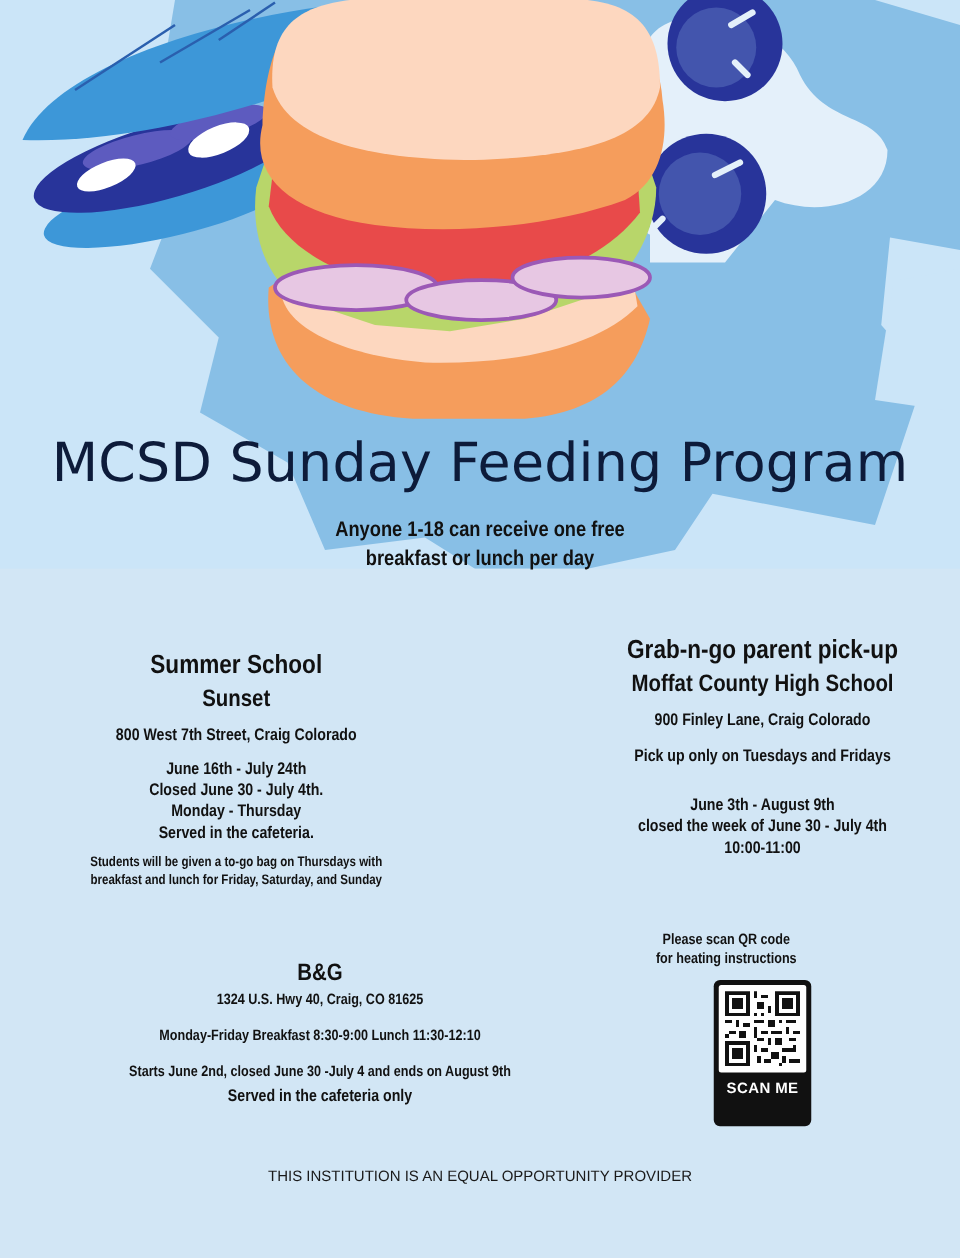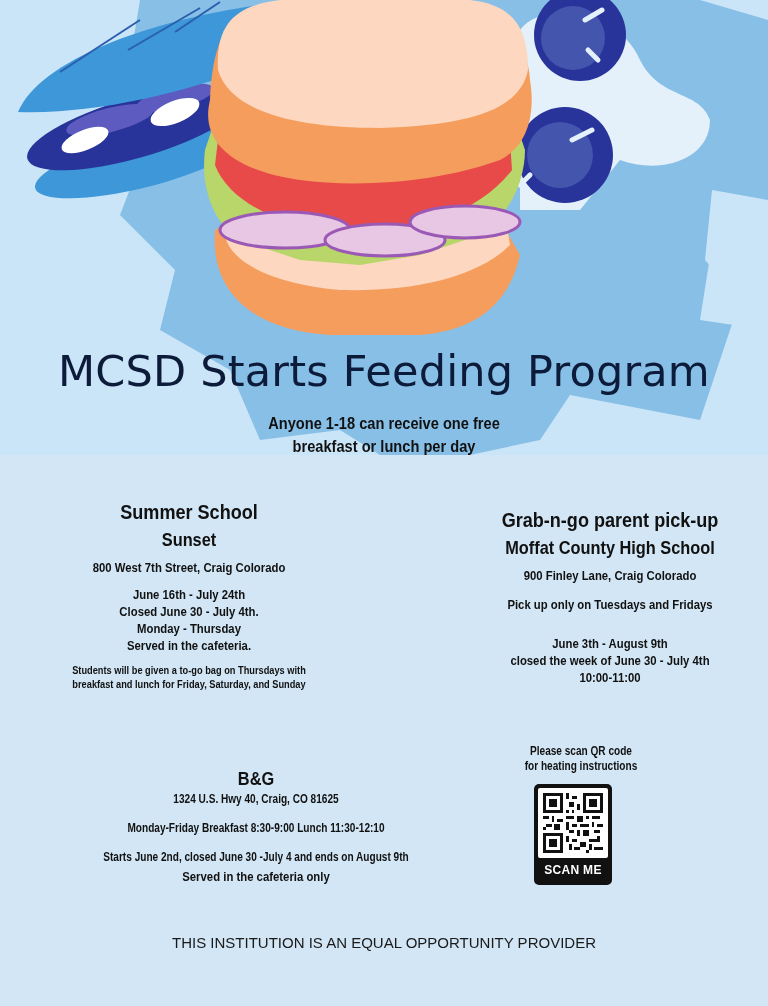--- a/index.html
+++ b/index.html
@@ -30,43 +30,43 @@
       transform: scaleX(0.86);
       color: #111;
     }
     .cond {
       font-family: "Liberation Sans", sans-serif;
       font-weight: bold; color: #111;
       text-align: center; display: block;
       transform-origin: center;
     }
     .col { position: absolute; text-align: center; }
-    .left-col { left: 30px; width: 318px; top: 500px; }
+    .left-col { left: 30px; width: 318px; top: 520px; }
     .right-col { left: 470px; width: 280px; top: 508px; }
     .h1 { font-size: 21px; transform: scaleX(0.86); }
     .h2 { font-size: 19px; transform: scaleX(0.86); }
     .t13 { font-size: 13.5px; transform: scaleX(0.84); line-height: 17px; }
     .t12 { font-size: 12px; transform: scaleX(0.84); line-height: 15px; }
     .t11 { font-size: 11px; transform: scaleX(0.84); line-height: 14px; }
 
     .qr-box {
-      position: absolute; left: 534px; top: 784px; width: 78px; height: 101px;
+      position: absolute; left: 571px; top: 784px; width: 78px; height: 117px;
       background: #111; border-radius: 5px; padding: 4px;
     }
     .qr-inner {
       width: 70px; height: 70px; background: #fff; border-radius: 2px;
       display: flex; align-items: center; justify-content: center;
     }
     .scan-me {
       color: #fff; font-size: 12px; font-weight: bold; text-align: center;
       margin-top: 5px; letter-spacing: 0.3px;
     }
     .footer {
       position: absolute; left: 0; top: 934px; width: 768px;
-      text-align: center; font-size: 15px; color: #1a1a1a;
+      text-align: center; font-size: 12px; color: #1a1a1a;
       font-family: "Liberation Sans", sans-serif;
     }
   </style>
 </head>
 <body>
 
 <div class="top-bg"></div>
 
 <svg class="illustration" viewBox="0 0 768 455" xmlns="http://www.w3.org/2000/svg">
 
@@ -106,21 +106,21 @@
     <path d="M205,150 C200,190 215,225 240,240 L300,260 L360,265 L420,255 L480,235 C510,215 525,180 525,150 L515,120 L215,120 Z" fill="#b8d66a"></path>
     <path d="M215,165 C230,205 290,230 345,232 C420,232 480,212 512,170 L510,140 L218,140 Z" fill="#e84a4a"></path>
     <ellipse cx="285" cy="230" rx="65" ry="18" fill="#e7c7e3" stroke="#9b59b6" stroke-width="3"></ellipse>
     <ellipse cx="385" cy="240" rx="60" ry="16" fill="#e7c7e3" stroke="#9b59b6" stroke-width="3"></ellipse>
     <ellipse cx="465" cy="222" rx="55" ry="16" fill="#e7c7e3" stroke="#9b59b6" stroke-width="3"></ellipse>
     <path d="M210,100 C200,140 230,170 300,180 C360,188 440,182 500,160 C530,145 535,110 530,80 C528,40 500,10 460,5 L260,5 C225,10 212,50 210,100 Z" fill="#f59d5c"></path>
     <path d="M218,70 C215,20 240,5 280,0 L470,0 C515,5 528,30 528,70 C520,110 470,125 380,128 C290,128 230,110 218,70 Z" fill="#fdd7bf"></path>
   </g>
 </svg>
 
-<div class="title">MCSD Starts Feeding Program</div>
+<div class="title">MCSD Sunday Feeding Program</div>
 <div class="subtitle">
   <div>Anyone 1-18 can receive one free</div>
   <div>breakfast or lunch per day</div>
 </div>
 
 <div class="col left-col">
   <span class="cond h1">Summer School</span>
   <span class="cond h2" style="margin-top:5px;">Sunset</span>
   <span class="cond t13" style="margin-top:8px;">800 West 7th Street, Craig Colorado</span>
   <span class="cond t13" style="margin-top:10px;">June 16th - July 24th</span>

